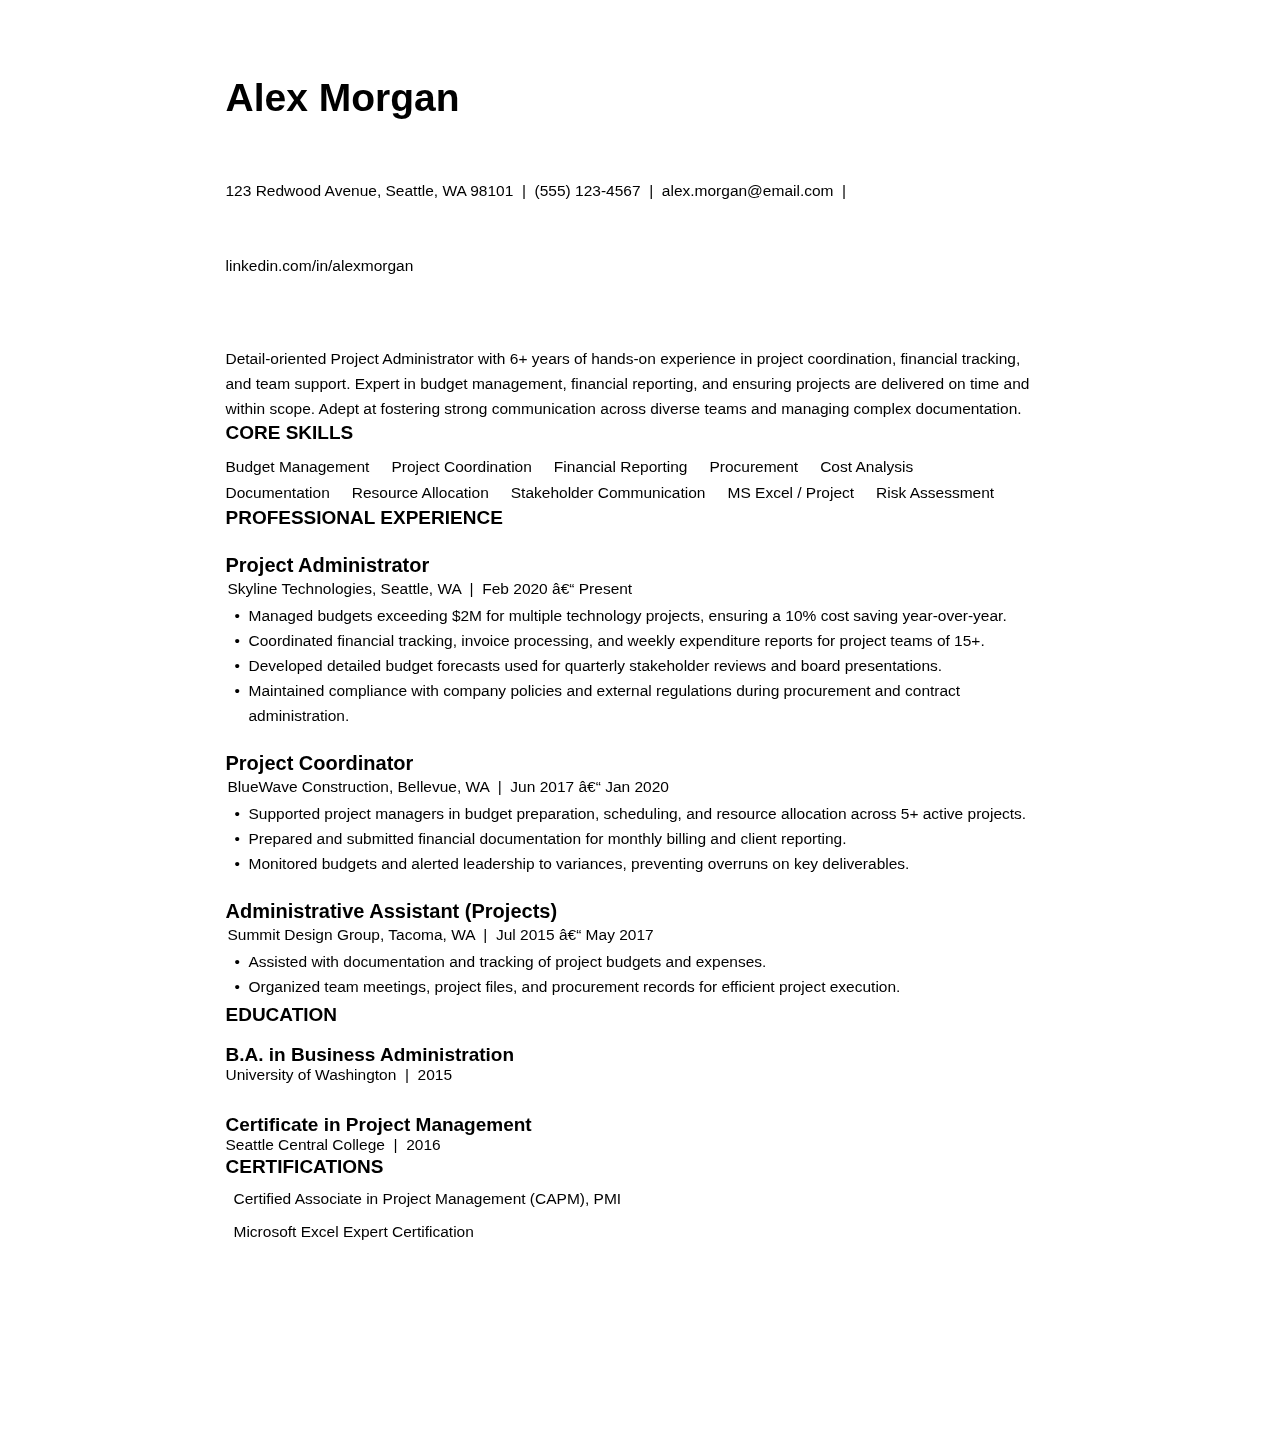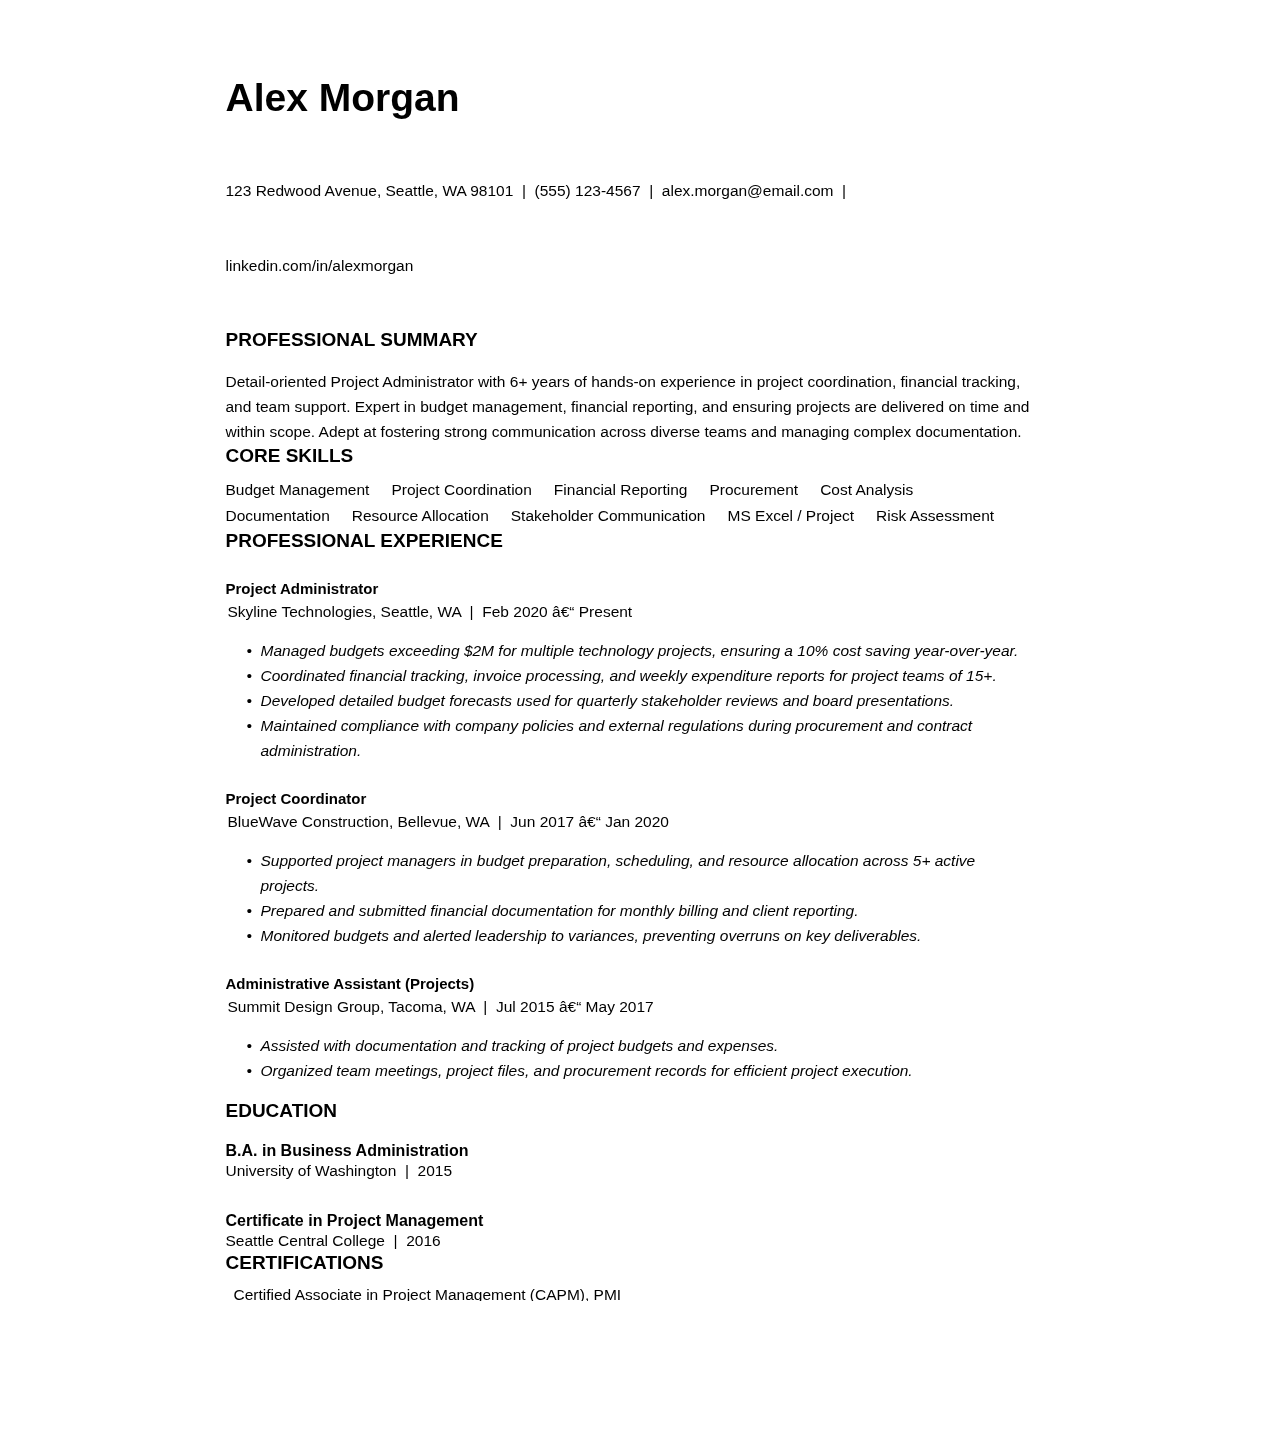--- a/index.html
+++ b/index.html
@@ -58,52 +58,51 @@
     display: flex;
     flex-wrap: wrap;
     column-gap: 22px;
     line-height: 26px;
     align-items: center;
   }
   .job { margin-top: 18px; }
   .job + .job { margin-top: 25px; }
   .job:nth-of-type(3) { margin-top: 26px; }
   .job-title {
-    font-size: 15px;
+    font-size: 20px;
     line-height: 21px;
     font-weight: bold;
     margin: 0;
   }
   .job-meta {
     font-size: 15.5px;
     line-height: 21px;
     margin: 2px;
     white-space: pre-wrap;
   }
   ul.bullets {
-    margin: 16px;
+    margin: 4px;
     padding: 0;
     list-style: none;
-    font-style: italic;
   }
   ul.bullets li {
     position: relative;
     padding-left: 19px;
     line-height: 25px;
   }
   ul.bullets li::before {
     content: "\2022";
     position: absolute;
     left: 5px;
     top: 0;
   }
   .edu-entry { margin-top: 19px; }
   .edu-entry + .edu-entry { margin-top: 30px; }
   .edu-degree {
-    font-size: 16px;
+    font-size: 19px;
     line-height: 20px;
     font-weight: bold;
     margin: 0;
   }
   .edu-detail {
     font-size: 15.5px;
     line-height: 20px;
     margin: 0;
     white-space: pre-wrap;
   }
@@ -121,21 +120,20 @@
 <div class="page">
   <div class="clip">
     <div class="content">
 
       <h1 class="name">Alex Morgan</h1>
       <div class="contact">
         <div>123 Redwood Avenue, Seattle, WA 98101  |  (555) 123-4567  |  alex.morgan@email.com  |</div>
         <div>linkedin.com/in/alexmorgan</div>
       </div>
 
-      <h2 class="section mt-summary">PROFESSIONAL SUMMARY</h2>
       <p class="summary-text">Detail-oriented Project Administrator with 6+ years of hands-on experience in project coordination, financial tracking, and team support. Expert in budget management, financial reporting, and ensuring projects are delivered on time and within scope. Adept at fostering strong communication across diverse teams and managing complex documentation.</p>
 
       <h2 class="section mt-skills">CORE SKILLS</h2>
       <div class="skills">
         <span>Budget Management</span>
         <span>Project Coordination</span>
         <span>Financial Reporting</span>
         <span>Procurement</span>
         <span>Cost Analysis</span>
         <span>Documentation</span>

